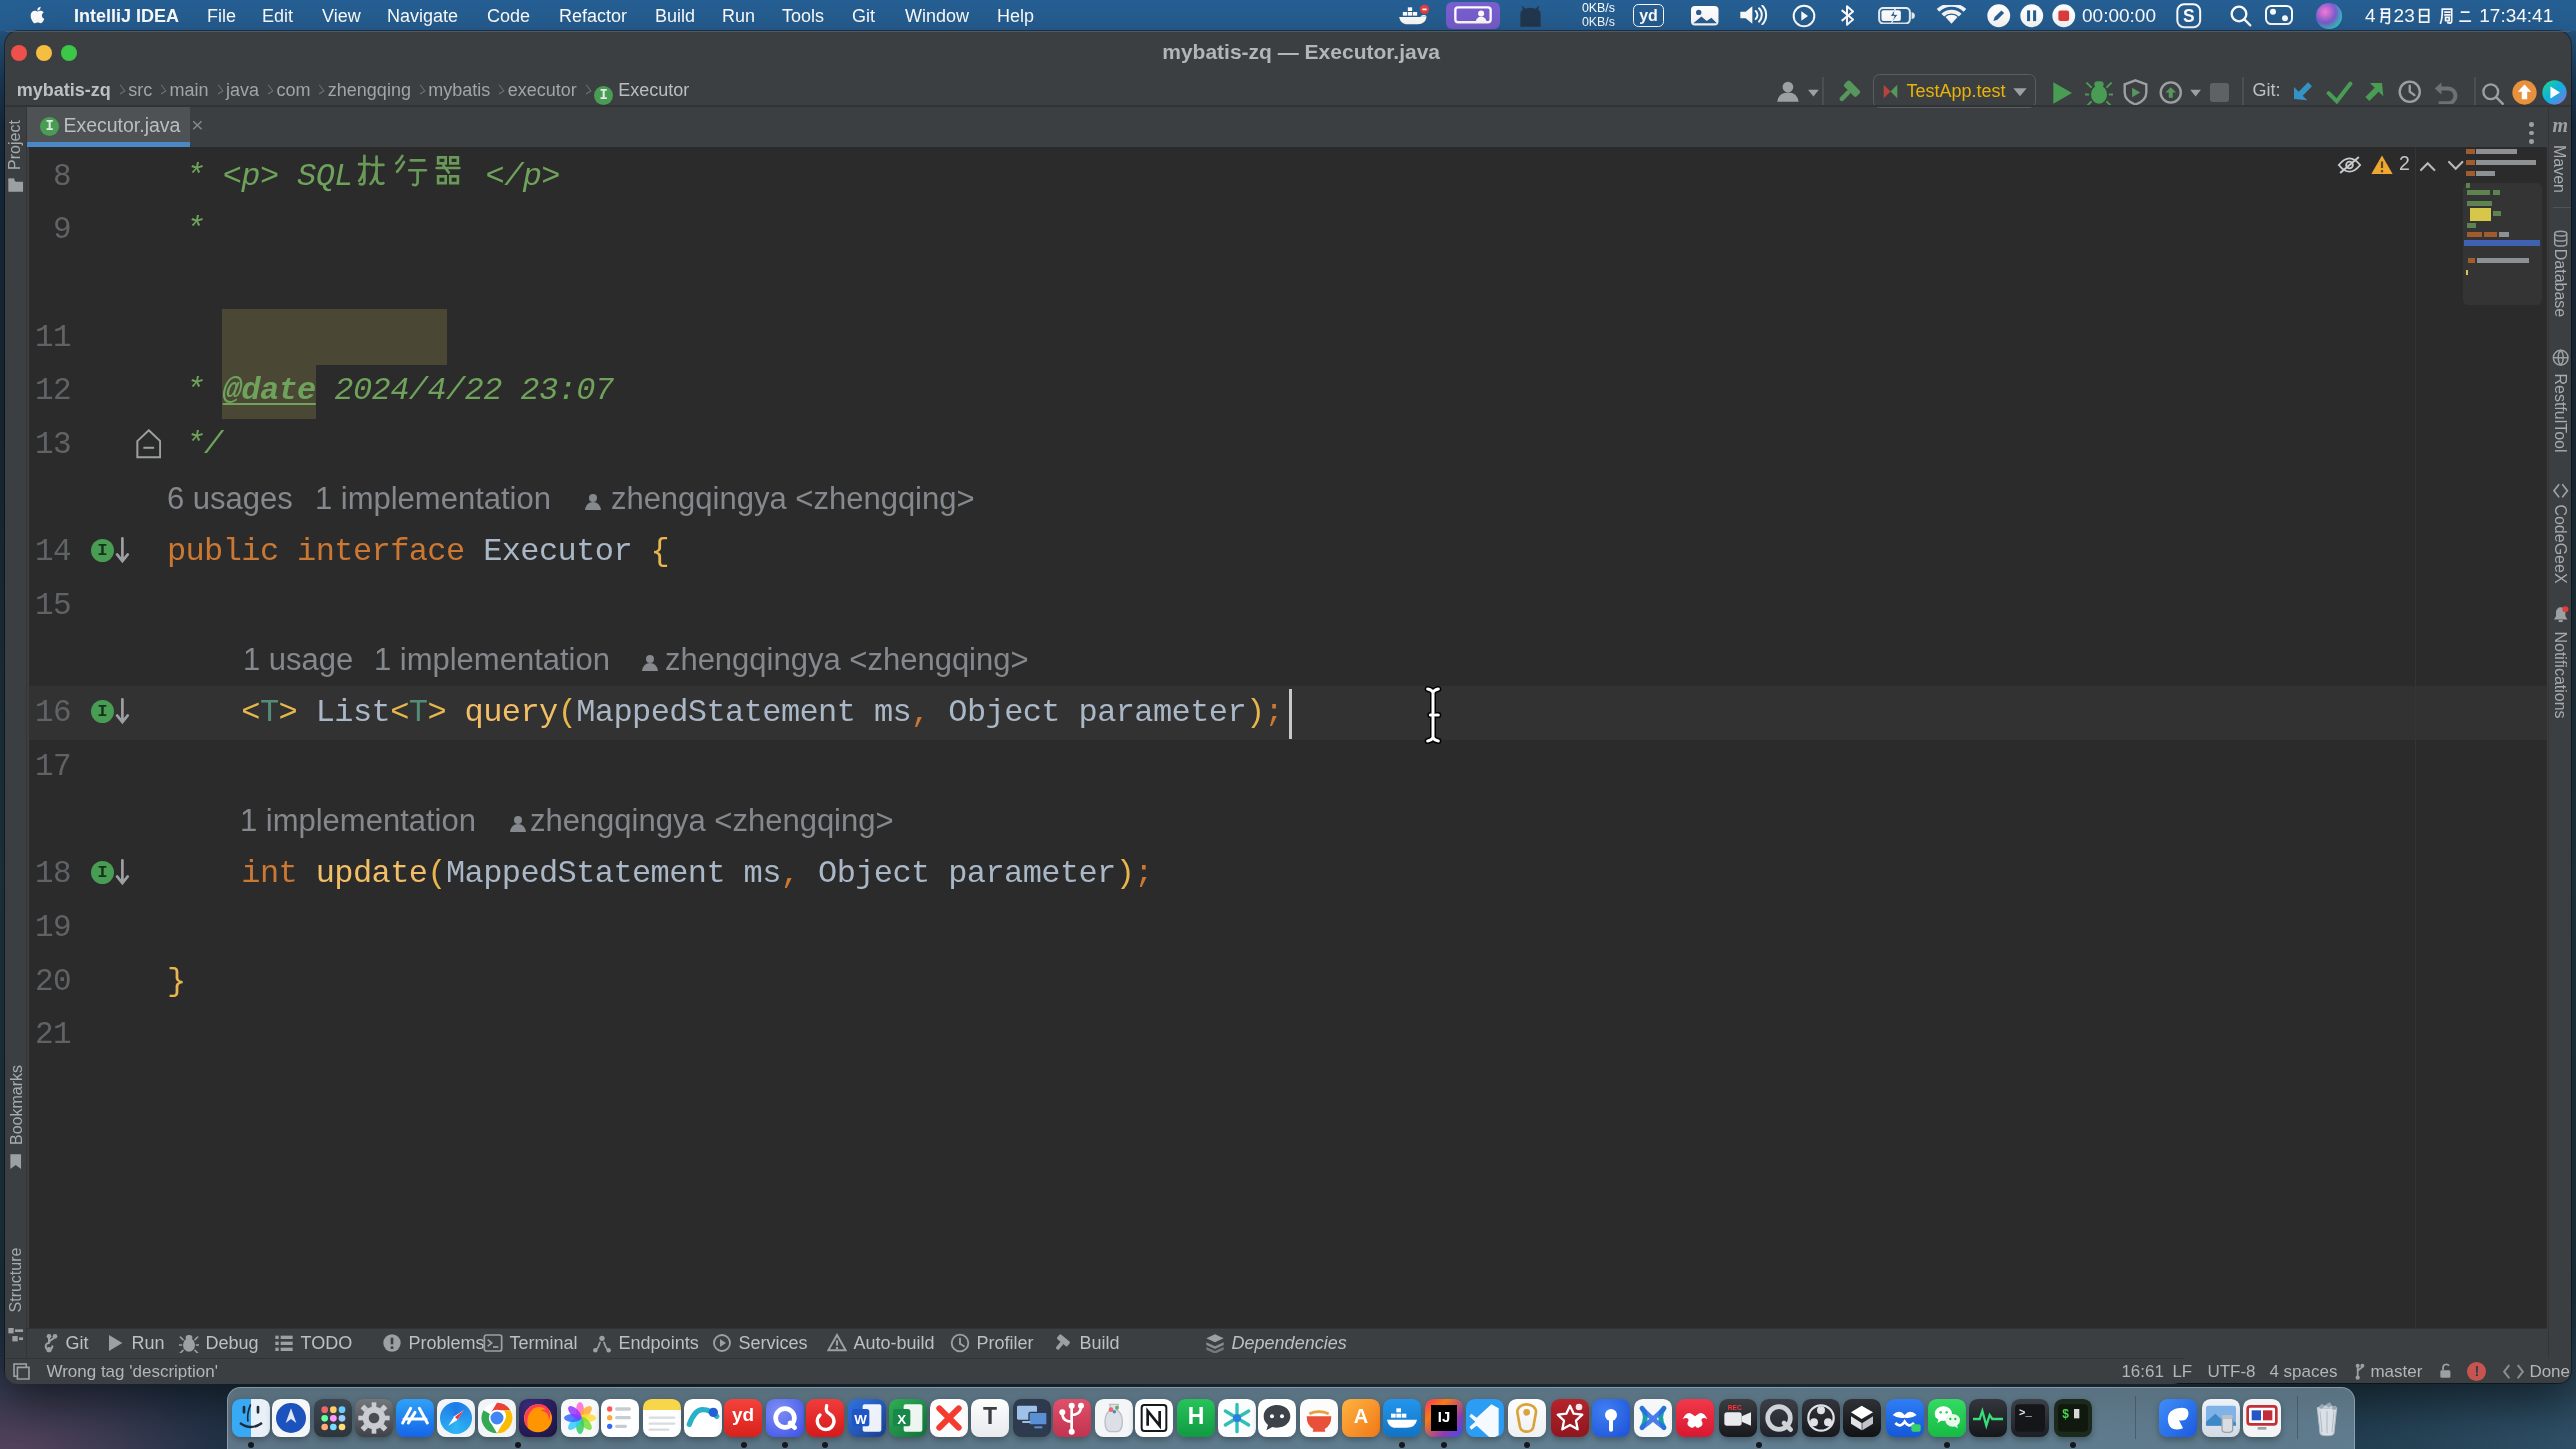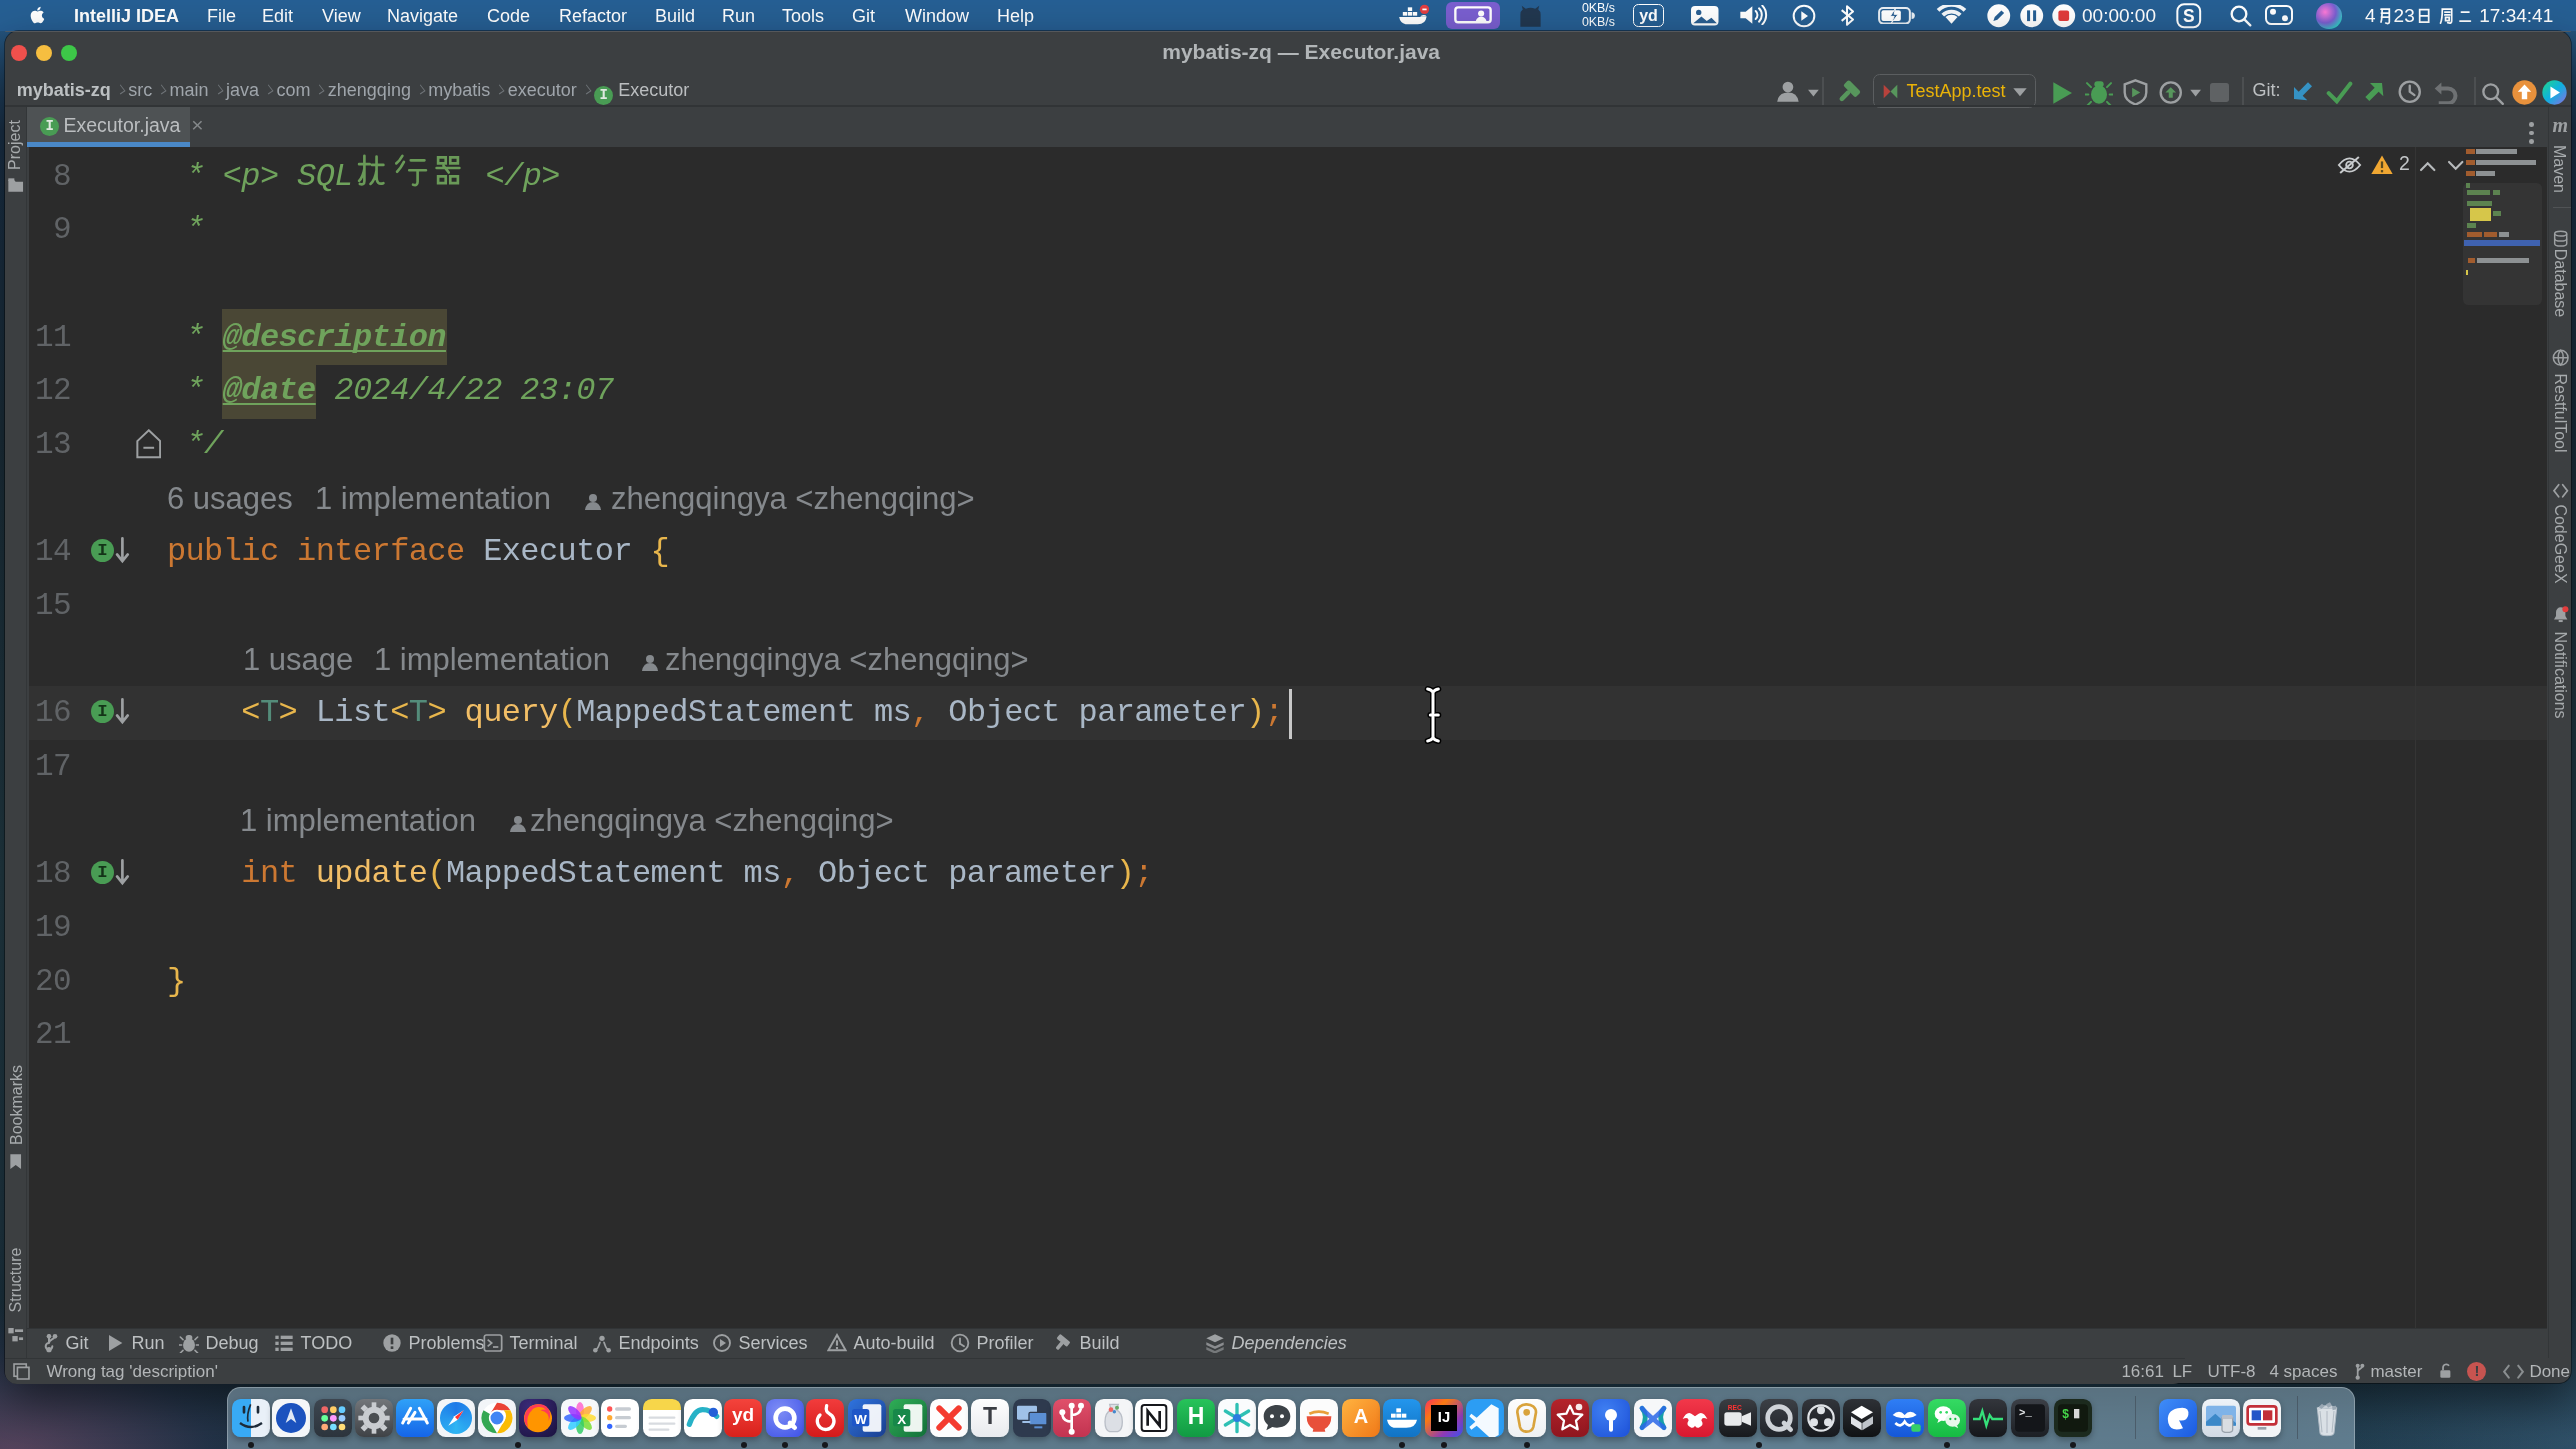--- a/index.html
+++ b/index.html
@@ -436,21 +436,20 @@
                 <path d="M24 14h20v16h-20zM56 14h20v16h-20zM20 42h60 M38 36l14 18 M24 64h20v18h-20zM56 64h20v18h-20z"></path>
               </g>
             </svg> &lt;/p&gt;</span></span>
       </div>
       <div class="row" style="top:56px;">
         <span class="ln">9</span>
         <span class="code"><span class="cmt"> *</span></span>
       </div>
       <div class="row" style="top:164px;">
         <span class="ln">11</span>
-        <span class="code"><span class="cmt"> * <b><u>@description</u></b></span></span>
       </div>
       <div class="row" style="top:217px;">
         <span class="ln">12</span>
         <span class="code"><span class="cmt"> * <b><u>@date</u></b> 2024/4/22 23:07</span></span>
       </div>
       <div class="row" style="top:271px;">
         <span class="ln">13</span>
         <span class="code"><span class="cmt"> */</span></span>
       </div>
       <div class="row" style="top:378px;">

